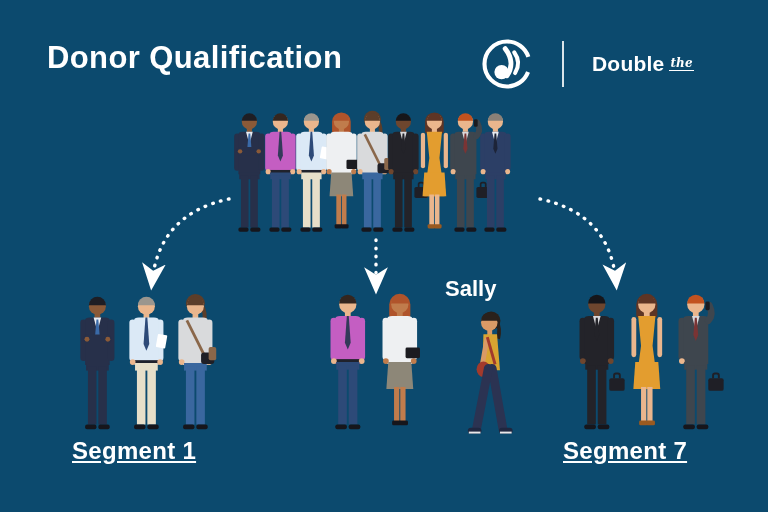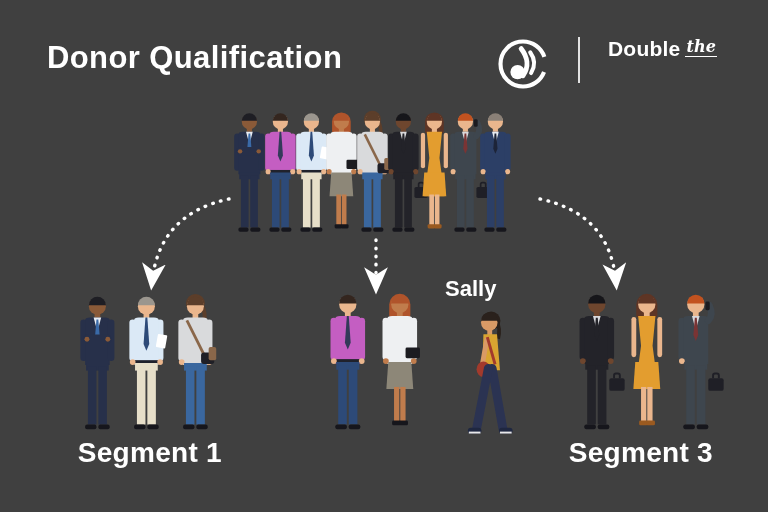--- a/index.html
+++ b/index.html
@@ -1,37 +1,37 @@
 <!DOCTYPE html>
 <html><head>
 <meta charset="utf-8">
 <style>
   html,body{margin:0;padding:0;}
   body{font-family:"Liberation Sans","DejaVu Sans",sans-serif;}
   #canvas{position:relative;width:768px;height:512px;overflow:hidden;background:#4cae6e;}
   .title{position:absolute;left:47px;top:40px;font-size:31px;font-weight:bold;letter-spacing:.4px;color:#fff;}
-  .logo{position:absolute;left:496px;top:37px;display:flex;align-items:flex-start;gap:28px;color:#fff;}
+  .logo{position:absolute;left:480px;top:37px;display:flex;align-items:center;gap:28px;color:#fff;}
   .logo-icon{width:54px;height:54px;display:block;}
   .logo-sep{width:2px;height:46px;background:rgba(255,255,255,.85);}
   .logo-text{font-size:21px;font-weight:bold;letter-spacing:.2px;white-space:nowrap;display:flex;align-items:baseline;gap:5px;}
-  .lthe{font-family:"DejaVu Serif",serif;font-style:italic;font-weight:bold;font-size:16px;border-bottom:1.5px solid #fff;padding:0 1px;transform:translateY(-4px);display:inline-block;}
+  .lthe{font-family:"DejaVu Serif",serif;font-style:italic;font-weight:bold;font-size:12px;border-bottom:1.5px solid #fff;padding:0 1px;transform:translateY(-4px);display:inline-block;}
   .group{position:absolute;display:flex;align-items:flex-end;}
   .group svg{display:block;}
   #g-crowd svg{margin:0 -10px;}
   #g-segment-1 svg,#g-segment-3 svg{margin:0 -4px;}
   #g-segment-2 svg{margin:0 -3px;}
   .arrows{position:absolute;left:0;top:0;pointer-events:none;}
   .arr{fill:none;stroke:#fff;stroke-width:3.4;stroke-linecap:round;stroke-dasharray:.6 7.5;}
-  .seg-label{position:absolute;width:150px;text-align:right;color:#fff;font-size:28px;font-weight:600;letter-spacing:.3px;}
+  .seg-label{position:absolute;width:150px;text-align:left;color:#fff;font-size:24px;font-weight:600;letter-spacing:.3px;text-decoration:underline;}
   .sally-label{position:absolute;width:110px;color:#fff;font-size:22px;font-weight:600;}
 </style>
 </head>
 <body>
 
-<div id="canvas" style="background: #404040;">
+<div id="canvas" style="background: #0c4a6e;">
 
   <div class="title">Donor Qualification</div>
 
   <div class="logo">
     <svg class="logo-icon" viewBox="-30 -30 60 60" aria-hidden="true">
       <circle r="25" fill="none" stroke="#ffffff" stroke-width="4.6" stroke-dasharray="139 18" stroke-dashoffset="148"></circle>
       <circle cx="-6" cy="9" r="8" fill="#ffffff"></circle>
       <path d="M0 13 C7 3 5 -8 -2 -17" stroke="#ffffff" stroke-width="5.5" fill="none" stroke-linecap="round"></path>
       <path d="M9 10 C14 2 13 -6 8 -13" stroke="#ffffff" stroke-width="4.5" fill="none" stroke-linecap="round"></path>
     </svg>
@@ -378,15 +378,15 @@
         <rect x="31" y="79" width="9" height="61" fill="#3e464e"></rect>
         <rect x="17" y="140" width="12" height="5" rx="2" fill="#16161c"></rect>
         <rect x="31" y="140" width="12" height="5" rx="2" fill="#16161c"></rect>
         <path d="M48 92 v-3 q0 -2 2 -2 h2 q2 0 2 2 v3" stroke="#1f1f26" stroke-width="2" fill="none"></path>
         <rect x="43" y="92" width="16" height="13" rx="2" fill="#1f1f26"></rect>
       </svg>
     </div>
 
   <div class="seg-label" style="left:72px;top:437px">Segment 1</div>
   <div class="sally-label" style="left:445px;top:276px">Sally</div>
-  <div class="seg-label" style="left:563px;top:437px">Segment 3</div>
+  <div class="seg-label" style="left:563px;top:437px">Segment 7</div>
 
 </div>
 
 </body></html>

